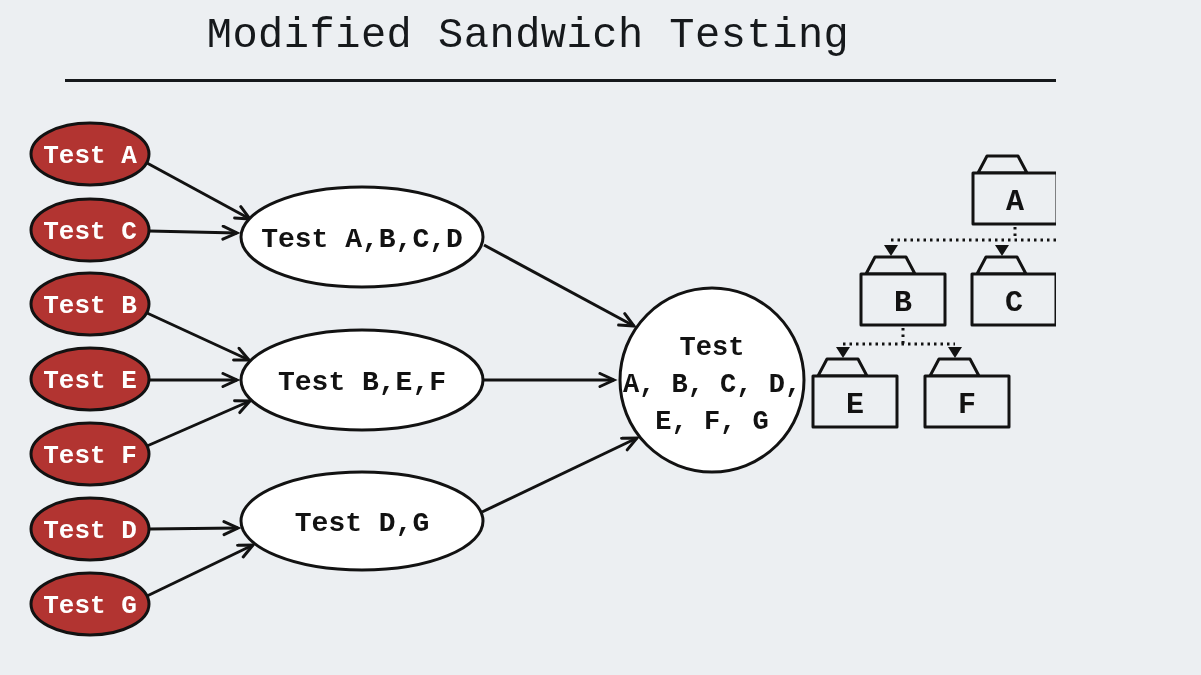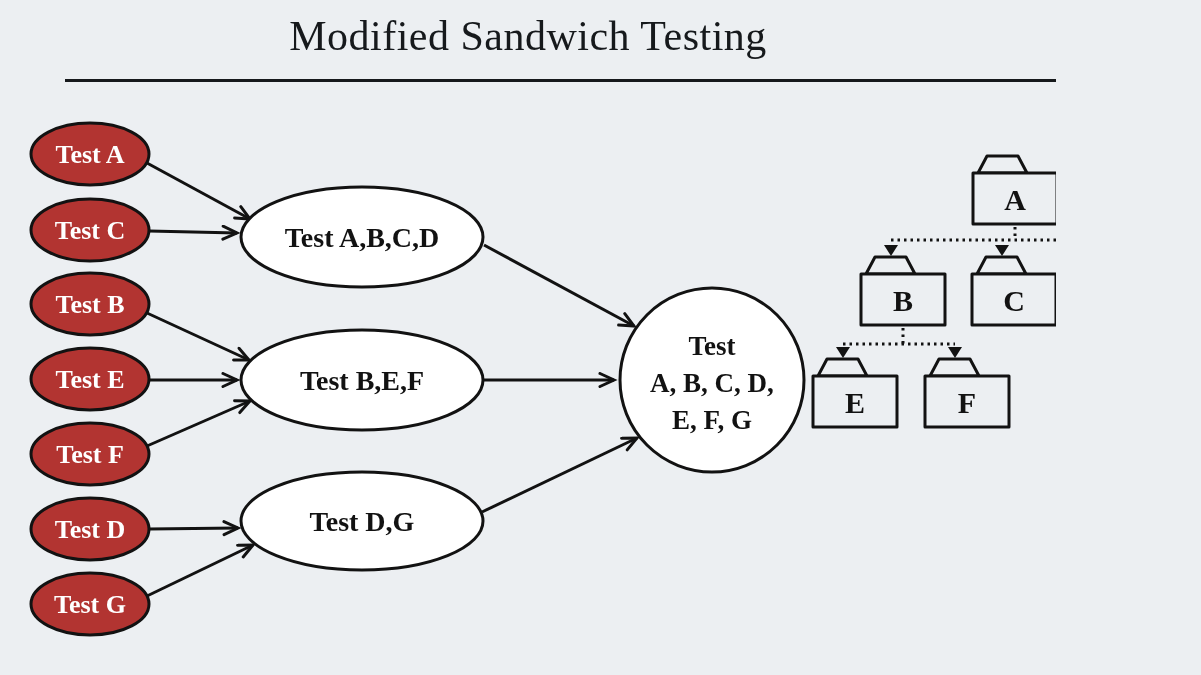--- a/index.html
+++ b/index.html
@@ -1,21 +1,21 @@
 <!DOCTYPE html>
 <html><head>
 <meta charset="utf-8">
 <style>
   html,body{margin:0;padding:0;background:#ECEFF2;}
   .canvas{
     position:relative;
     width:1056px;height:675px;
     background:#ECEFF2;
     overflow:hidden;
-    font-family:Liberation Serif, serif;
+    font-family:Liberation Mono, monospace;
   }
   .title{
     position:absolute;top:12px;left:0;width:100%;
     text-align:center;
     font-size:42px;font-weight:500;color:#16191c;
     letter-spacing:.5px;margin:0;
   }
   .title-underline{
     position:absolute;left:65px;top:79px;width:1070px;height:3px;
     background:#16191c;

